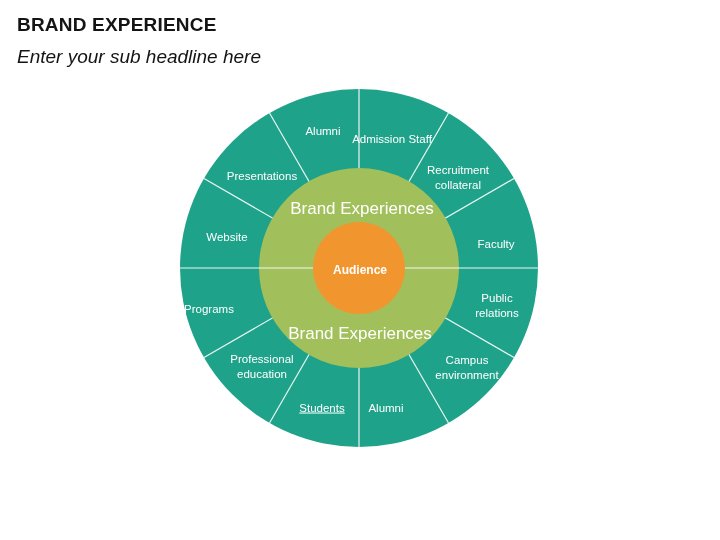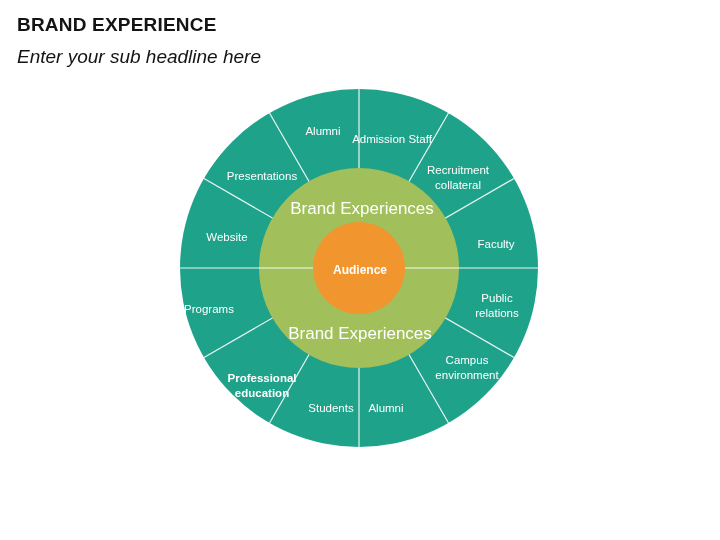--- a/index.html
+++ b/index.html
@@ -58,22 +58,22 @@
       <circle cx="359" cy="268" r="46" fill="#F1962F"></circle>
     </svg>
 
     
     <div class="lbl" style="left:392px; top:139px; width:80px;">Admission Staff</div>
     <div class="lbl" style="left:458px; top:178px; width:90px;text-align:center;">Recruitment collateral</div>
     <div class="lbl nowrap" style="left:496px; top:244px;">Faculty</div>
     <div class="lbl" style="left:467px; top:368px; width:90px;">Campus environment</div>
     <div class="lbl" style="left:497px; top:306px; width:62px;">Public relations</div>
     <div class="lbl nowrap" style="left:386px; top:408px;">Alumni</div>
-    <div class="lbl nowrap" style="left:331px; top:408px;">Students</div>
-    <div class="lbl" style="left:262px; top:386px; width:90px;font-weight:bold;">Professional education</div>
+    <div class="lbl nowrap" style="left:322px; top:408px;text-decoration:underline;">Students</div>
+    <div class="lbl" style="left:262px; top:367px; width:90px;">Professional education</div>
     <div class="lbl nowrap" style="left:209px; top:309px;">Programs</div>
     <div class="lbl nowrap" style="left:227px; top:237px;">Website</div>
     <div class="lbl nowrap" style="left:262px; top:176px;">Presentations</div>
     <div class="lbl nowrap" style="left:323px; top:131px;">Alumni</div>
 
     
     <div class="lbl ring-lbl nowrap" style="left:362px; top:209px;">Brand Experiences</div>
     <div class="lbl ring-lbl nowrap" style="left:360px; top:334px;">Brand Experiences</div>
 
     

